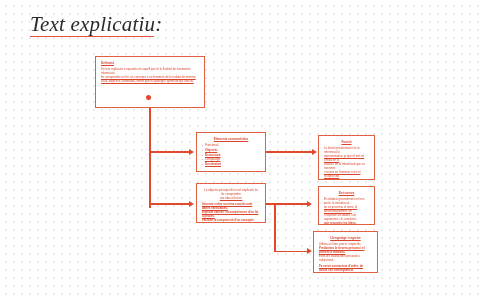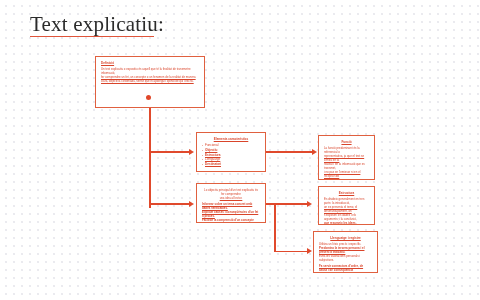--- a/index.html
+++ b/index.html
@@ -29,20 +29,21 @@
     background-size: 8px 8px;
     background-position: 2px 2px;
   }
 
   
   #title-block {
     position: absolute;
     left: 30px;
     top: 12px;
     width: 260px;
+    font-style: italic;
   }
   #page-title {
     font-family: "Liberation Serif", serif;
     font-size: 21px;
     line-height: 24px;
     color: #2b2b2b;
     letter-spacing: 0.2px;
     white-space: nowrap;
     display: inline-block;
     padding-bottom: 1px;

